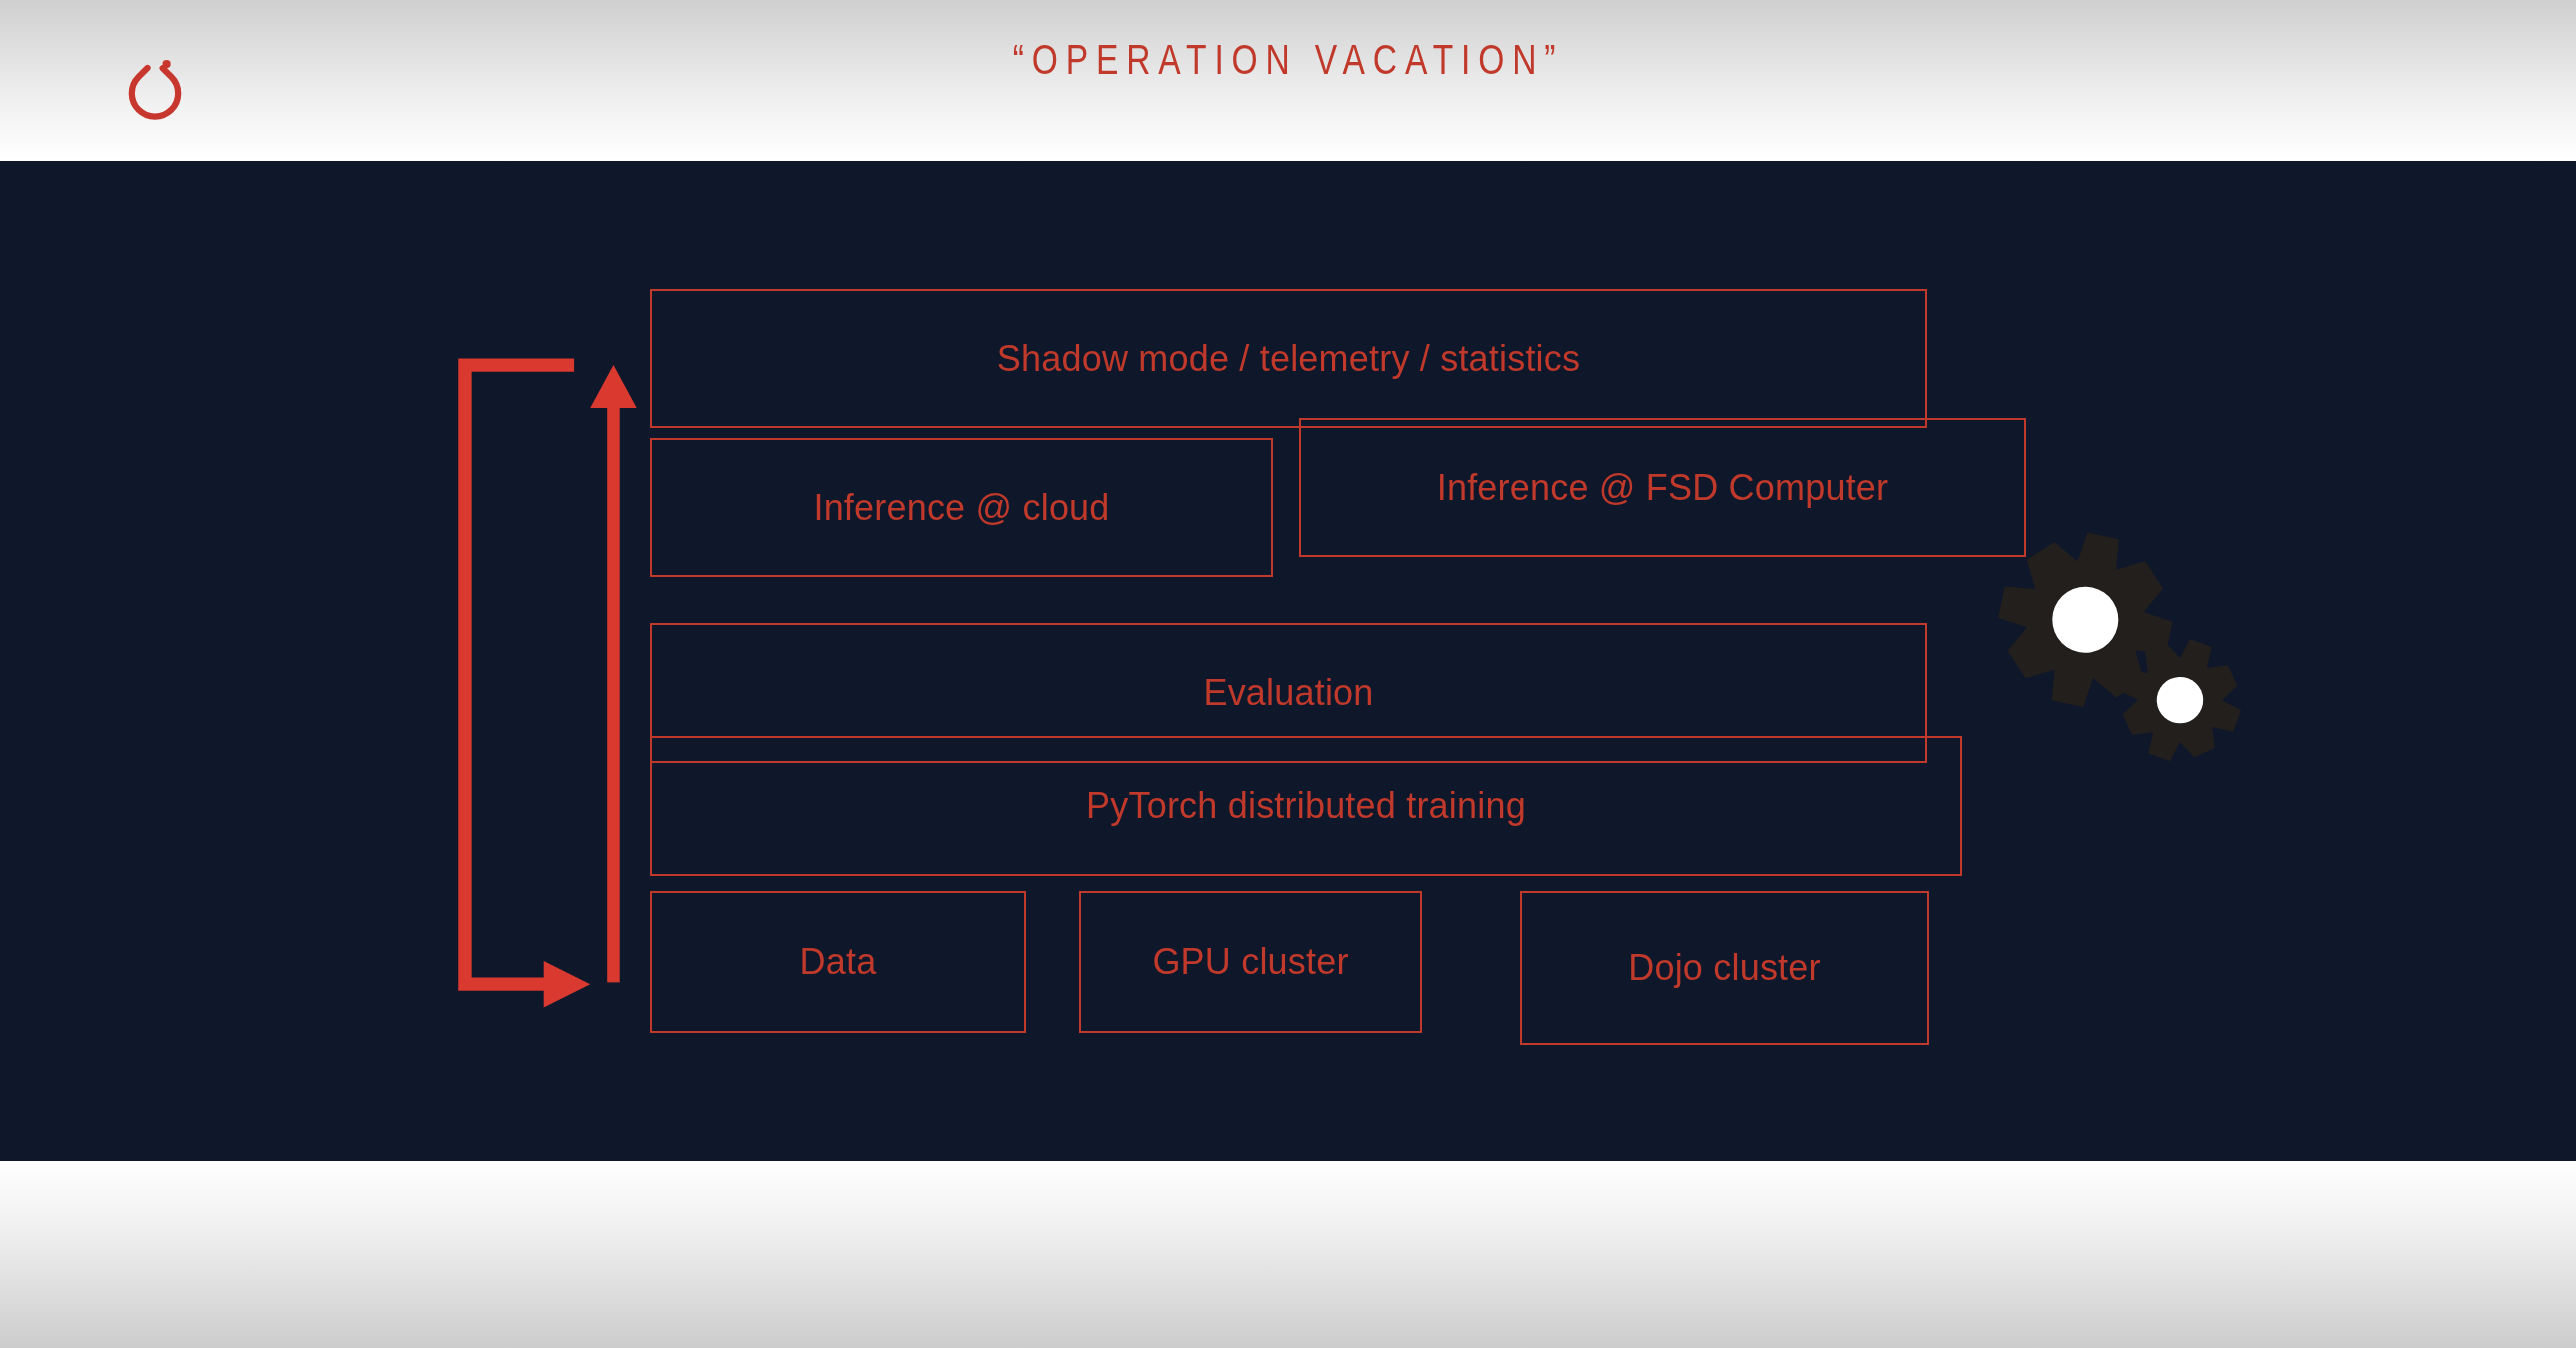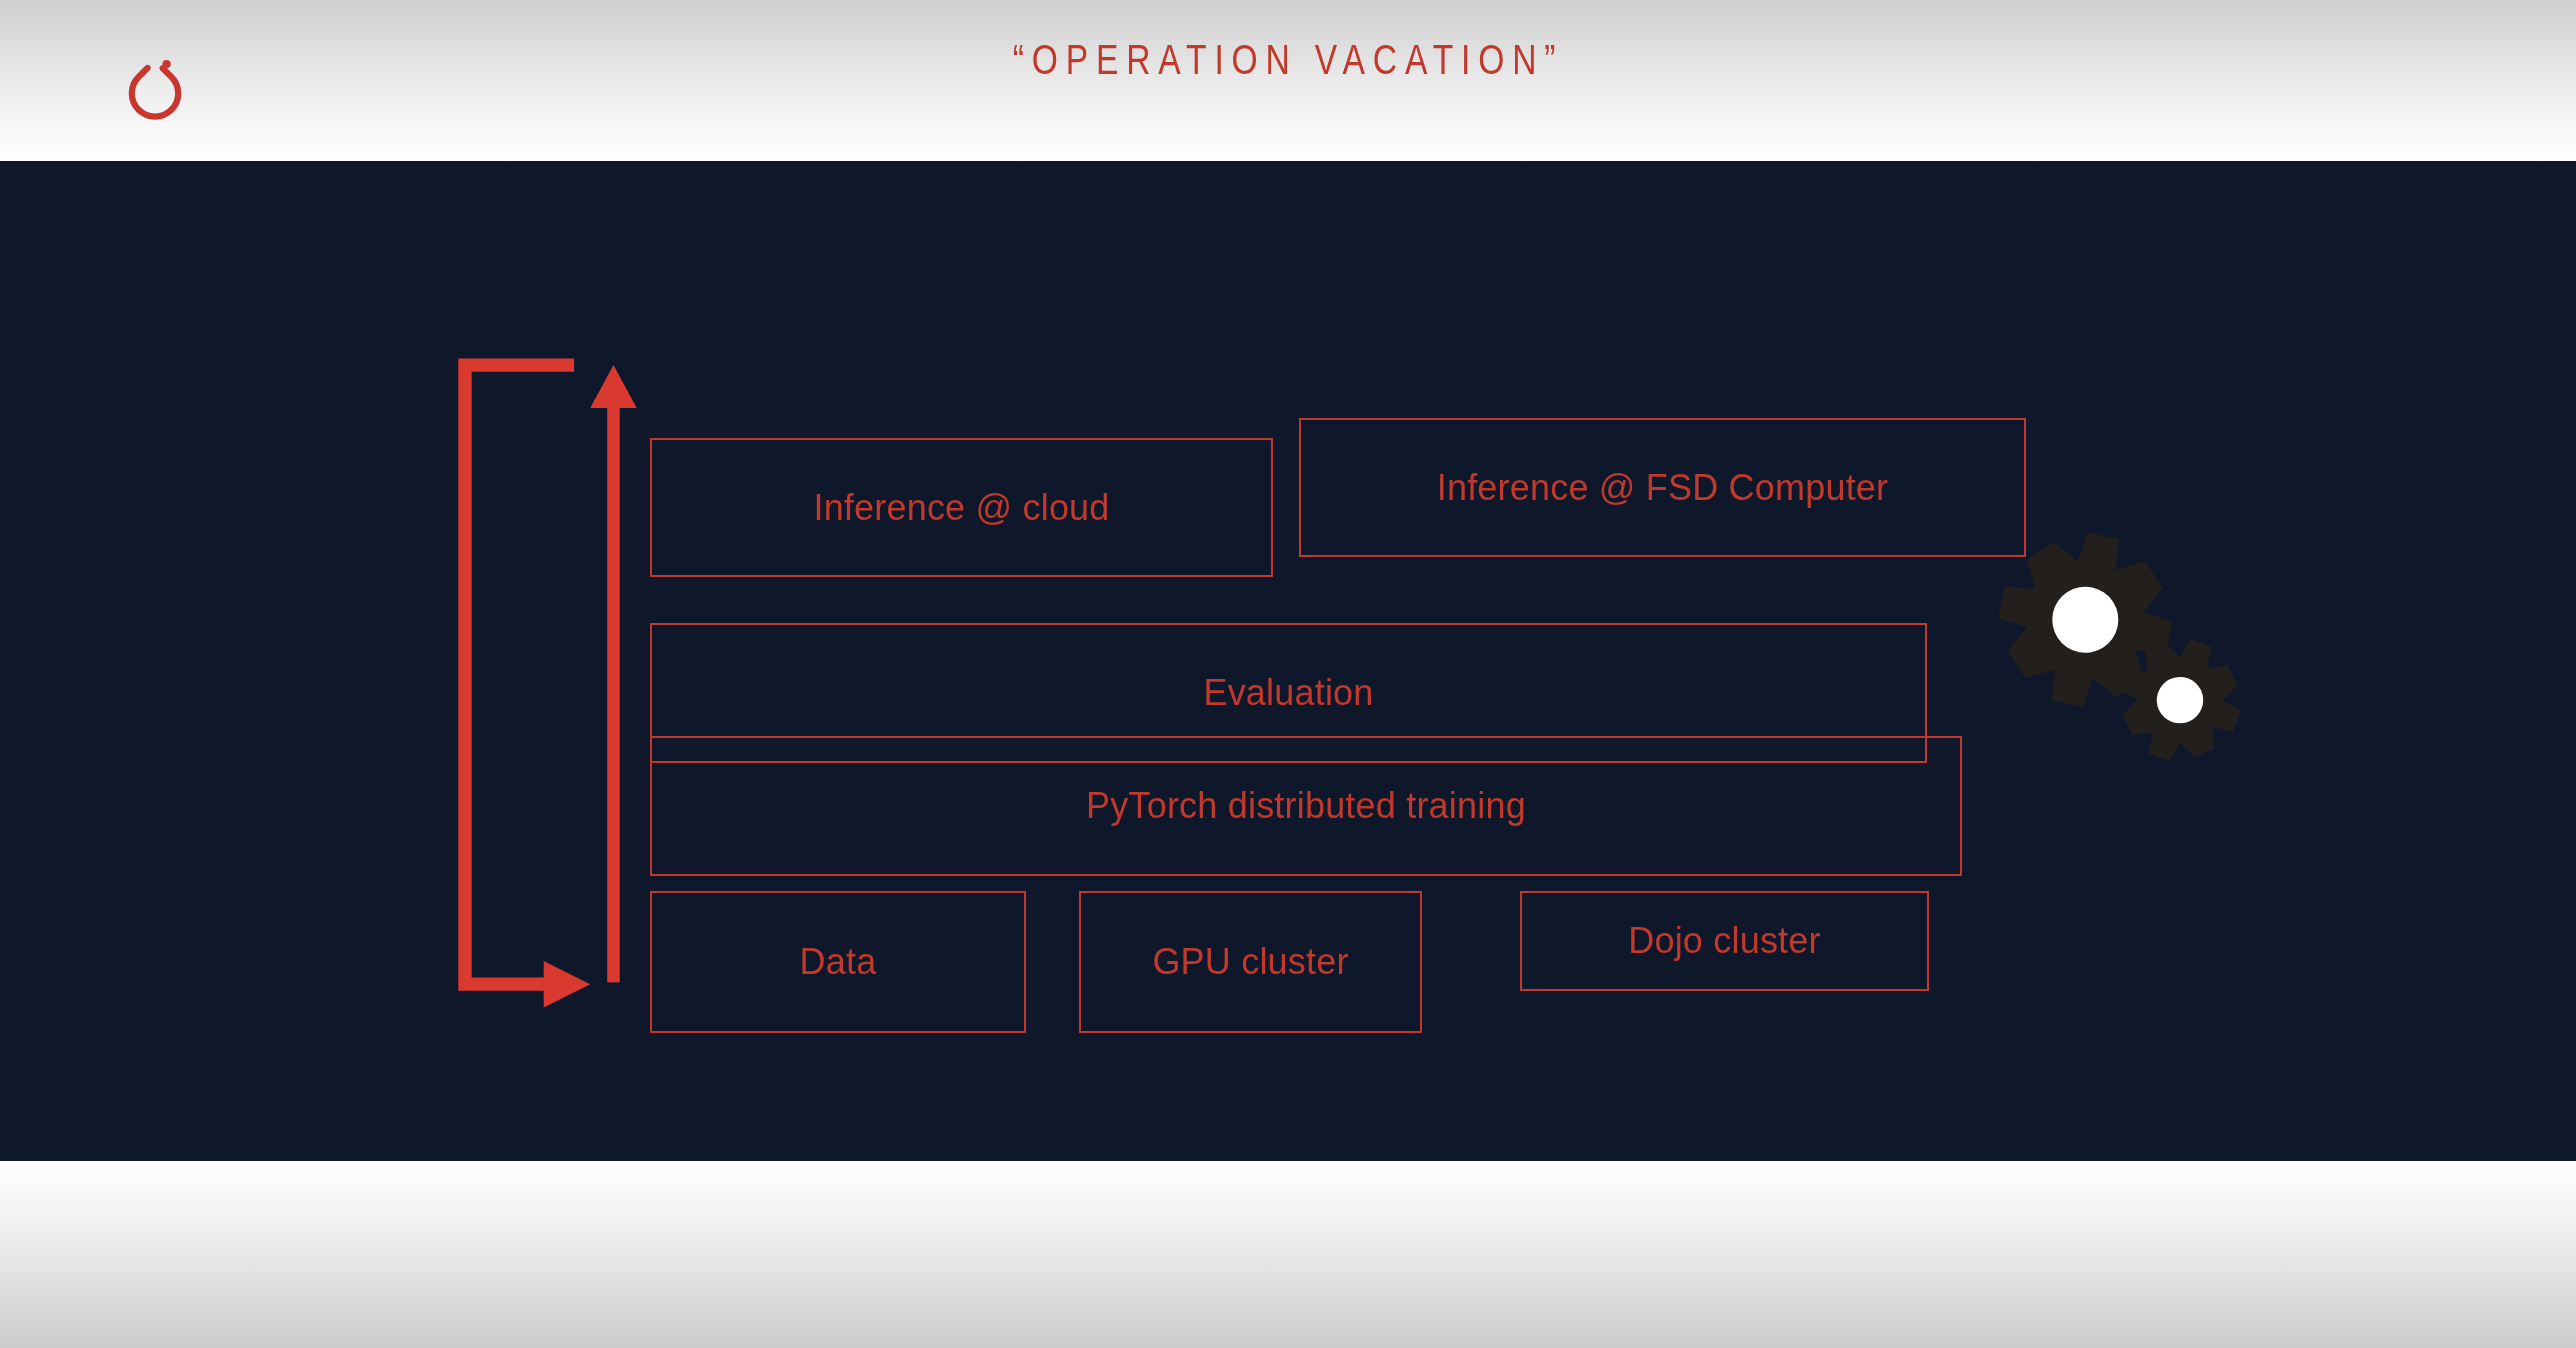--- a/index.html
+++ b/index.html
@@ -76,21 +76,21 @@
   
   #row2a { left:650px; top:438px; width:623px; height:139px;align-items:center; }
   #row2b { left:1299px; top:418px; width:727px; height:139px;text-align:center; }
   
   #row3 { left:650px; top:587px; width:1277px; height:140px;margin-top:36px; }
   
   #row4 { left:650px; top:736px; width:1312px; height:140px; }
   
   #row5a { left:650px; top:891px; width:376px; height:142px; }
   #row5b { left:1079px; top:891px; width:343px; height:142px; }
-  #row5c { left:1520px; top:891px; width:409px; height:100px; }
+  #row5c { left:1520px; top:891px; width:409px; height:154px; }
 
   
   #loop {
     position:absolute;
     left:438px; top:349px;
     width:206px; height:662px;
   }
 
   
   #gears {
@@ -112,20 +112,23 @@
 
       <path d="M37 19.5 L55.5 38 A26 26 0 1 1 18.5 38 L37 19.5 Z" fill="none" stroke="#c8372d" stroke-width="7" stroke-linecap="round" stroke-linejoin="round" pathLength="100" stroke-dasharray="86 14" stroke-dashoffset="-7"></path>
       <circle cx="50" cy="23.5" r="4.6" fill="#c8372d"></circle>
     </svg>
   </div>
 
   <div id="title">“OPERATION VACATION”</div>
 
   <div id="stack">
 
+    <div class="box" id="row1">
+      <span class="label">Shadow mode / telemetry / statistics</span>
+    </div>
 
     <div class="box" id="row2a">
       <span class="label">Inference @ cloud</span>
     </div>
     <div class="box" id="row2b">
       <span class="label">Inference @ FSD Computer</span>
     </div>
 
     <div class="box" id="row3">
       <span class="label">Evaluation</span>

